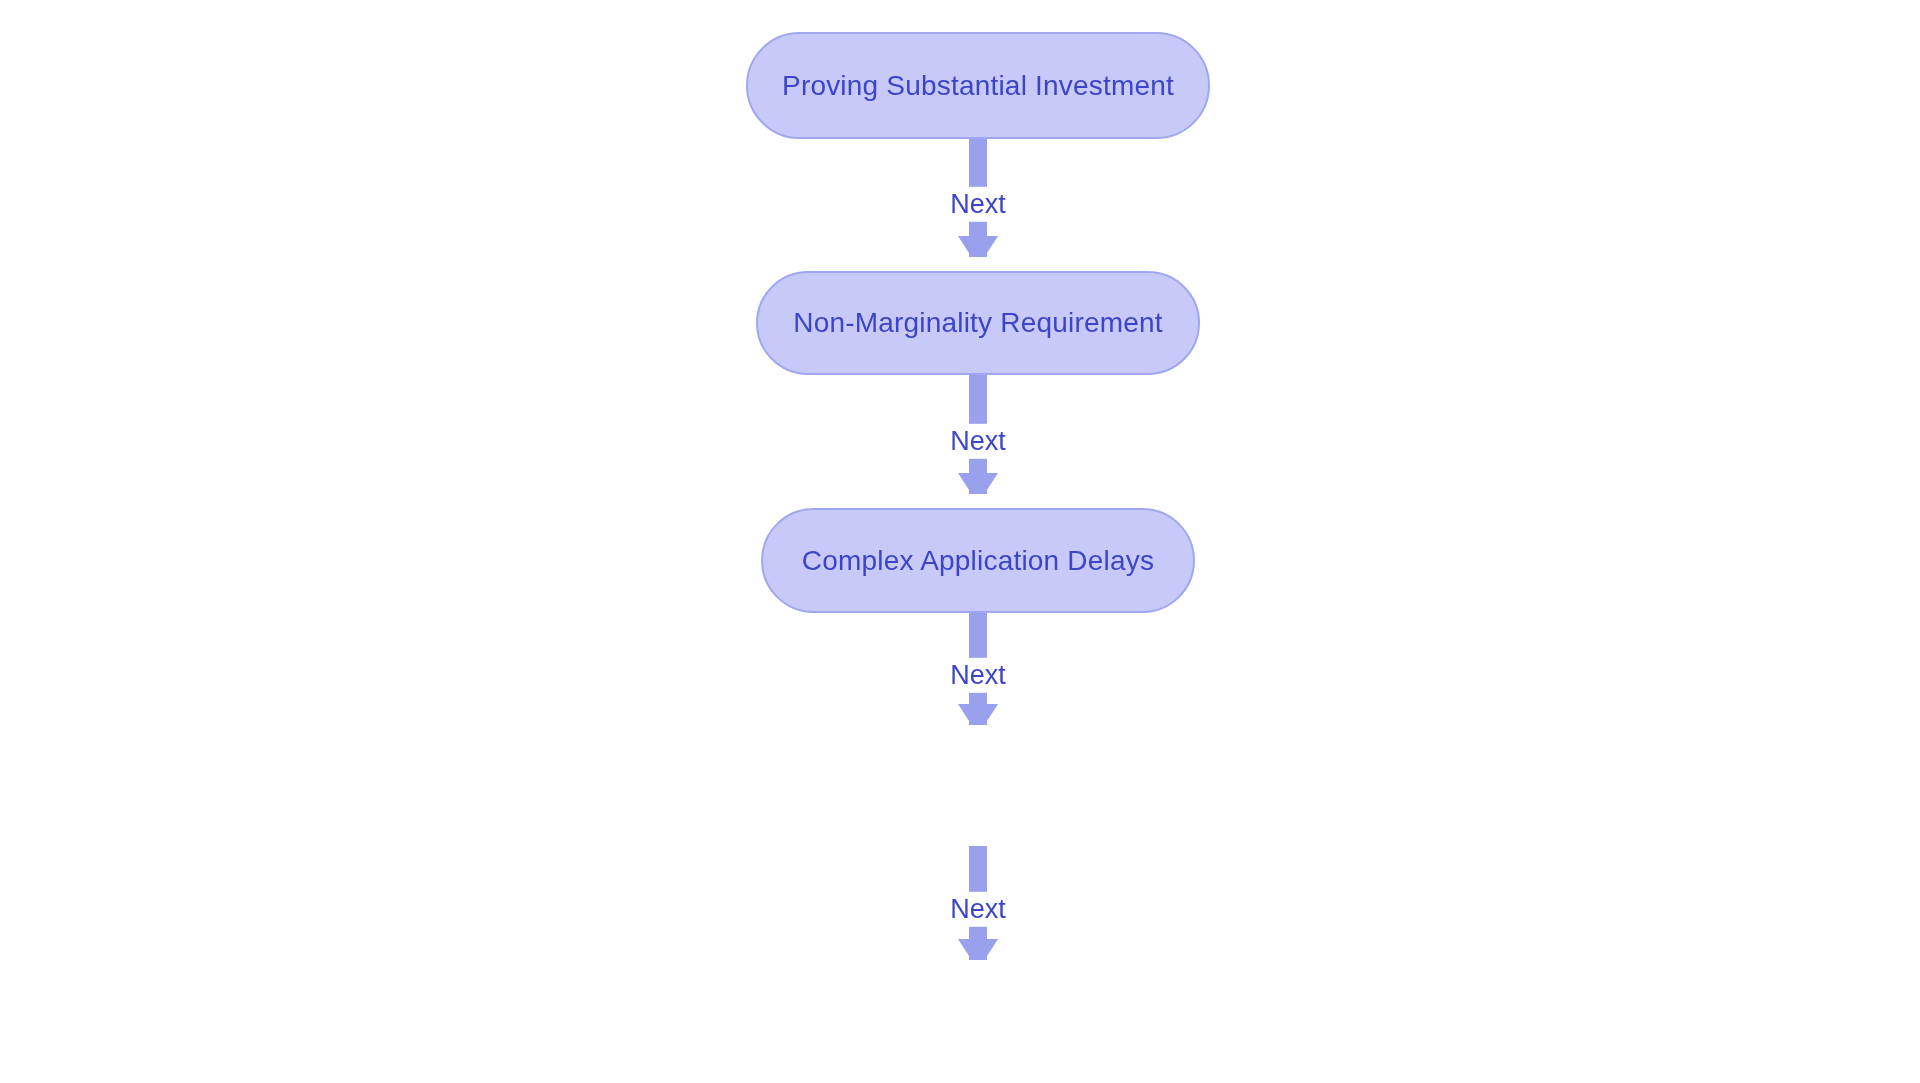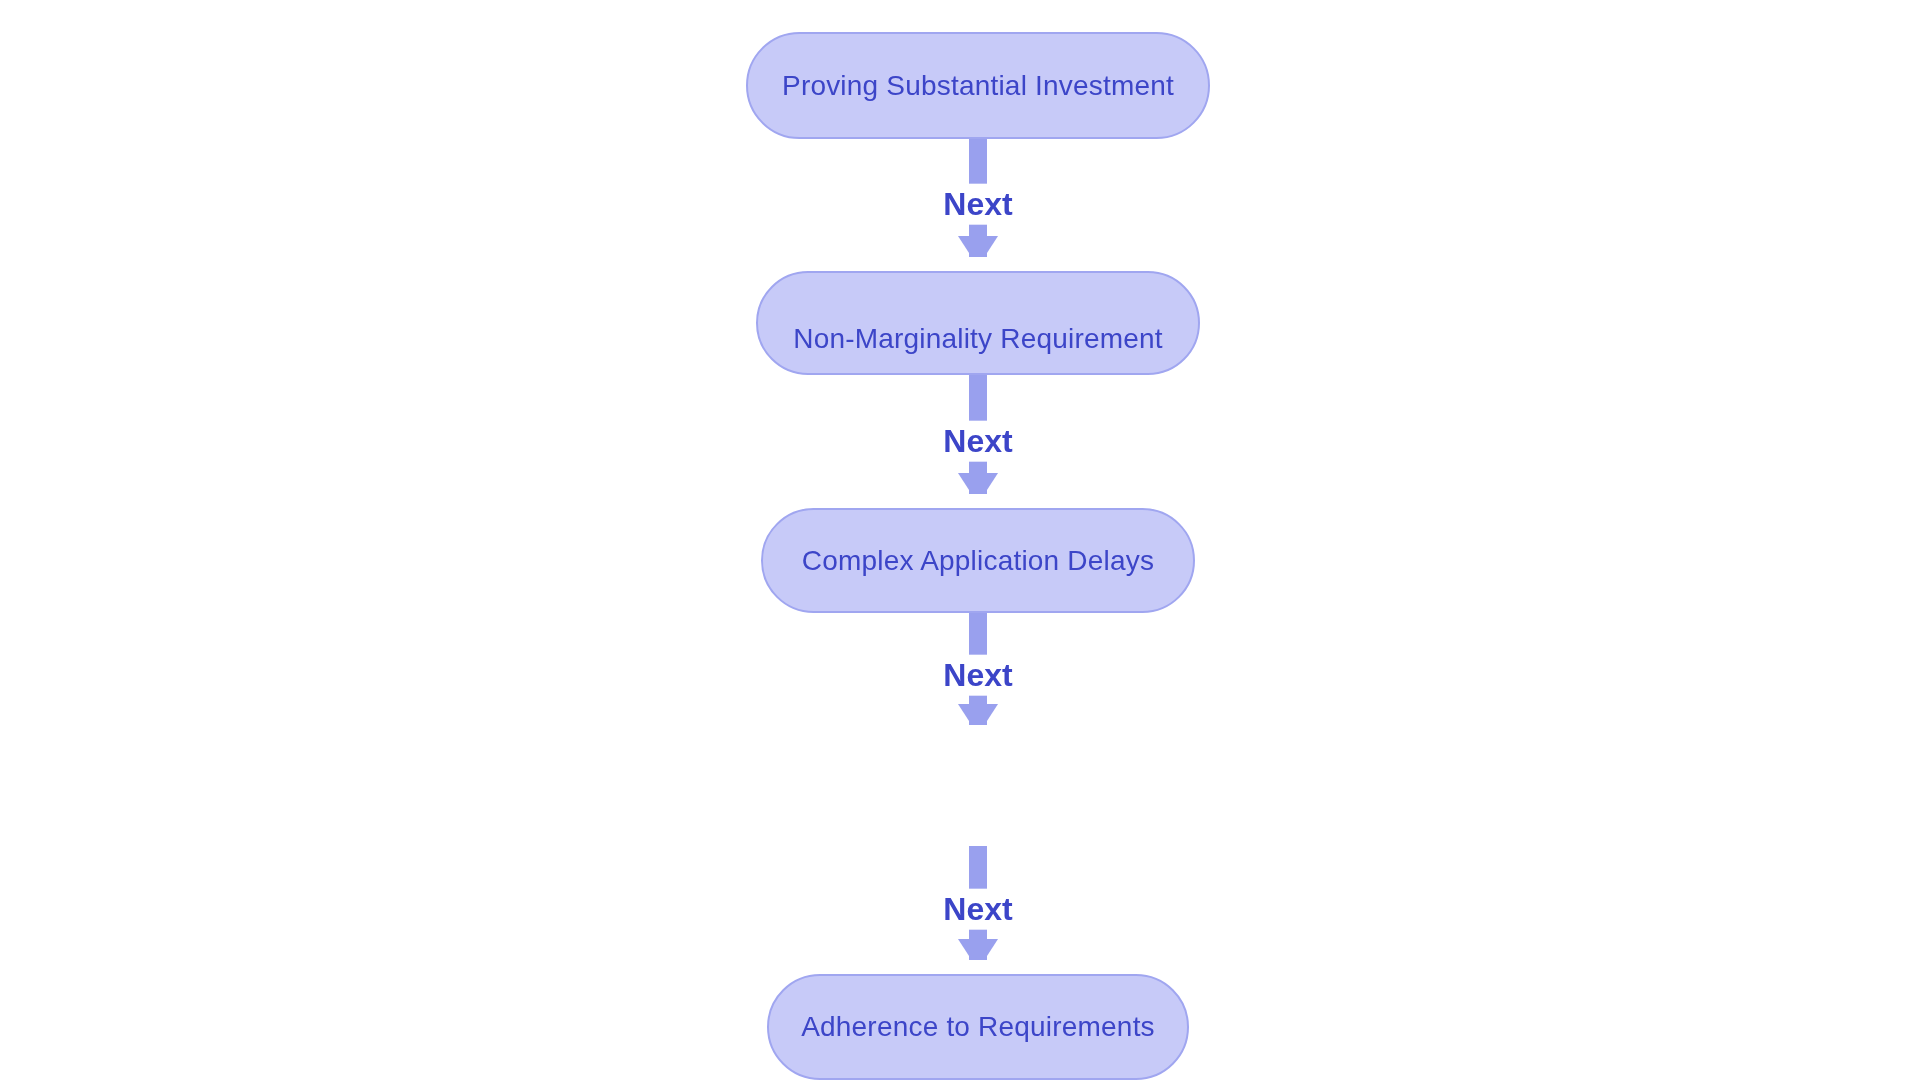--- a/index.html
+++ b/index.html
@@ -29,21 +29,21 @@
     border-radius: 54px;
     display: flex;
     align-items: center;
     justify-content: center;
     color: var(--node-text);
     font-size: 28px;
     letter-spacing: 0.2px;
     white-space: nowrap;
   }
   .node-1 { left: 728px; top: 14px;  width: 464px; height: 107px; }
-  .node-2 { left: 738px; top: 253px; width: 444px; height: 104px; align-items: flex-end; }
+  .node-2 { left: 738px; top: 253px; width: 444px; height: 104px; }
   .node-3 { left: 743px; top: 490px; width: 434px; height: 105px; }
   .node-4 { left: 812px; top: 721px; width: 296px; height: 107px; }
   .node-5 { left: 749px; top: 956px; width: 422px; height: 106px; }
 
   .connector {
     position: absolute;
     left: 910px;
     width: 100px;
   }
   .connector-1 { top: 121px; height: 132px; }
@@ -71,24 +71,23 @@
     border-right: 11px solid transparent;
     border-top: 17px solid var(--arrow);
   }
   .connector .connector-label {
     position: absolute;
     top: 50%;
     left: 50%;
     transform: translate(-50%, -52%);
     background: var(--bg);
     padding: 2px 8px;
-    font-size: 32px;
+    font-size: 27px;
     color: var(--label-text);
     white-space: nowrap;
-    font-weight: bold;
   }
 </style>
 </head>
 <body>
 
 <div class="canvas">
 
   <div class="node node-1">
     <span class="node-label">Proving Substantial Investment</span>
   </div>
@@ -119,17 +118,14 @@
     <span class="connector-label">Next</span>
   </div>
 
 
   <div class="connector connector-4">
     <div class="line"></div>
     <div class="arrowhead"></div>
     <span class="connector-label">Next</span>
   </div>
 
-  <div class="node node-5">
-    <span class="node-label">Adherence to Requirements</span>
-  </div>
 
 </div>
 
 </body></html>

